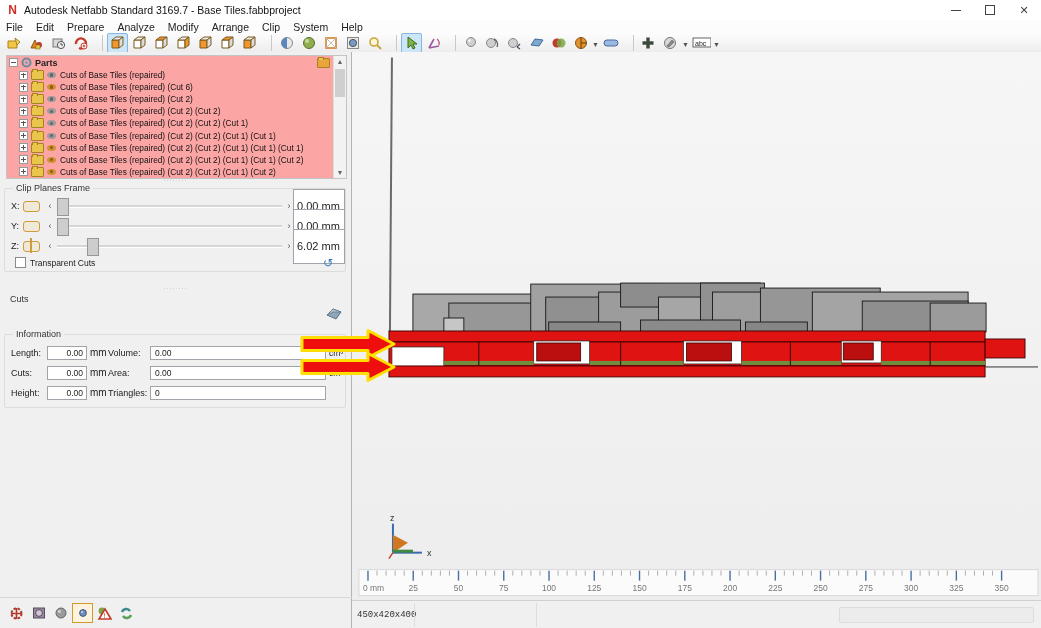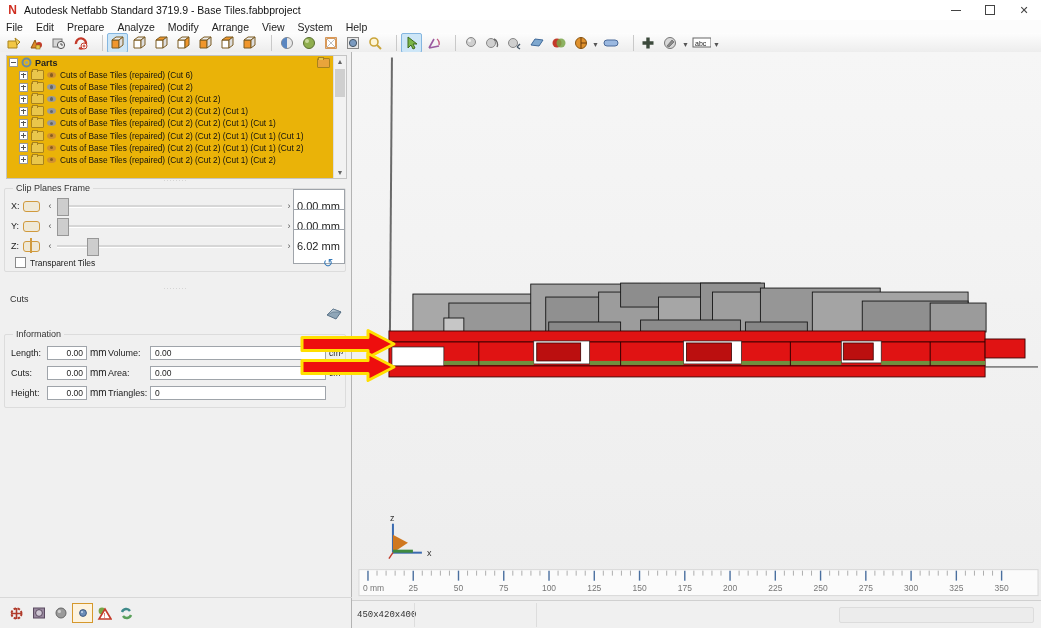--- a/index.html
+++ b/index.html
@@ -28,21 +28,21 @@
   .tb-group{display:flex;align-items:center;margin-right:6px;}
   .tb-sep{width:1px;height:16px;background:#c9c9c9;margin:0 4px;}
   .tb-btn{width:19px;height:18px;display:flex;align-items:center;justify-content:center;
           border:1px solid transparent;border-radius:2px;margin-right:1px;}
   .tb-btn.active{background:#cde6f7;border-color:#84b6e0;}
   .tb-btn svg{display:block;}
   .tb-caret{font-size:7px;color:#555;margin:4px 2px 0 0;}
   
   #leftpanel{position:absolute;left:0;top:52px;width:351px;height:576px;background:#f0f0f0;
              border-right:1px solid #b3b3b3;}
-  #tree{position:absolute;left:6px;top:3px;width:339px;height:122px;background:#eab308;
+  #tree{position:absolute;left:6px;top:3px;width:339px;height:122px;background:#fca5a5;
         border:1px solid #c4c4c4;overflow:hidden;}
   .tree-root{display:flex;align-items:center;height:13px;padding-left:2px;}
   .tree-root-label{font-weight:bold;font-size:9px;margin-left:3px;flex:1;}
   .tree-row{display:flex;align-items:center;height:12.1px;padding-left:12px;}
   .tw{display:inline-block;flex:none;}
   .expander{width:7px;height:7px;border:1px solid #999;background:#fff;position:relative;margin-right:3px;}
   .expander:before,.expander:after{content:"";position:absolute;background:#555;}
   .expander:before{left:1px;right:1px;top:2.5px;height:1px;}
   .expander.plus:after{top:1px;bottom:1px;left:2.5px;width:1px;}
   .folder-ic{width:11px;height:8px;background:#e9c64b;border:1px solid #a8821d;border-radius:1px;
@@ -113,40 +113,40 @@
   #sb-progress{position:absolute;left:487px;top:6px;width:193px;height:14px;background:#ececec;
                border:1px solid #dcdcdc;border-radius:2px;}
 </style>
 </head>
 <body>
 
 <div id="app">
 
   <div id="titlebar">
     <div class="app-logo">N</div>
-    <span id="window-title">Autodesk Netfabb Standard 3719.9 - Base Tiles.fabbproject</span>
+    <span id="window-title">Autodesk Netfabb Standard 3169.7 - Base Tiles.fabbproject</span>
     <div class="win-controls">
       <div class="win-btn">
           <span class="wc-min"></span>
         </div>
       <div class="win-btn">
           <span class="wc-max"></span>
         </div>
       <div class="win-btn wc-close">✕</div>
     </div>
   </div>
 
   <div id="menubar">
       <span class="menu-item">File</span>
       <span class="menu-item">Edit</span>
       <span class="menu-item">Prepare</span>
       <span class="menu-item">Analyze</span>
       <span class="menu-item">Modify</span>
       <span class="menu-item">Arrange</span>
-      <span class="menu-item">View</span>
+      <span class="menu-item">Clip</span>
       <span class="menu-item">System</span>
       <span class="menu-item">Help</span>
     </div>
 
   <div id="toolbar">
       <div class="tb-group">
         <span class="tb-btn">
           <svg width="15" height="14">
             <polygon points="1,5 10,5 10,12 1,12" fill="#f2c744" stroke="#a8821d"></polygon>
             <polygon points="8,2 13,6 10,9" fill="#f6d664" stroke="#a8821d"></polygon>
@@ -347,20 +347,27 @@
       <div class="tree-root">
         <span class="tw expander"></span>
         <svg width="11" height="11">
             <circle cx="5.5" cy="5.5" r="4" fill="none" stroke="#6a8aa0" stroke-width="2"></circle>
             <circle cx="5.5" cy="5.5" r="1.6" fill="#8aa0b0"></circle>
           </svg>
         <span class="tree-root-label">Parts</span>
         <span class="tw folder-ic" style="background:#e9a43b;margin-right:16px"></span>
       </div>
       <div id="tree-items">
+          <div class="tree-row">
+            <span class="tw expander plus"></span>
+            <span class="tw folder-ic"></span>
+            <span class="tw eye-ic" style="background: rgb(154, 154, 154);"></span>
+            <span class="tree-label">Cuts of Base Tiles (repaired)</span>
+            <span class="del-ic">✕</span>
+          </div>
           <div class="tree-row">
             <span class="tw expander plus"></span>
             <span class="tw folder-ic"></span>
             <span class="tw eye-ic" style="background: rgb(208, 144, 48);"></span>
             <span class="tree-label">Cuts of Base Tiles (repaired) (Cut 6)</span>
             <span class="del-ic">✕</span>
           </div>
           <div class="tree-row">
             <span class="tw expander plus"></span>
             <span class="tw folder-ic"></span>
@@ -449,21 +456,21 @@
         <span class="sl-btn">‹</span>
         <span class="sl-track">
             <span class="sl-thumb clip-thumb" style="left: 30px;"></span>
           </span>
         <span class="sl-btn">›</span>
         <span class="val-box">6.02 mm</span>
       </div>
 
       <div id="transparent-row" style="top:68px">
         <span class="chk"></span>
-        <span class="chk-label">Transparent Tiles</span>
+        <span class="chk-label">Transparent Cuts</span>
       </div>
       <span id="clip-reset" style="top:68px">↺</span>
     </div>
 
     <div class="splitter" style="top:234px">········</div>
 
     <div id="cuts-label" style="top:242px">Cuts</div>
     <div id="cuts-tool" style="top:254px">
       <svg width="18" height="16">
           <polygon points="2,9 8,3 16,6 11,13" fill="#8fa6b8" stroke="#5a7388" stroke-width="1"></polygon>

